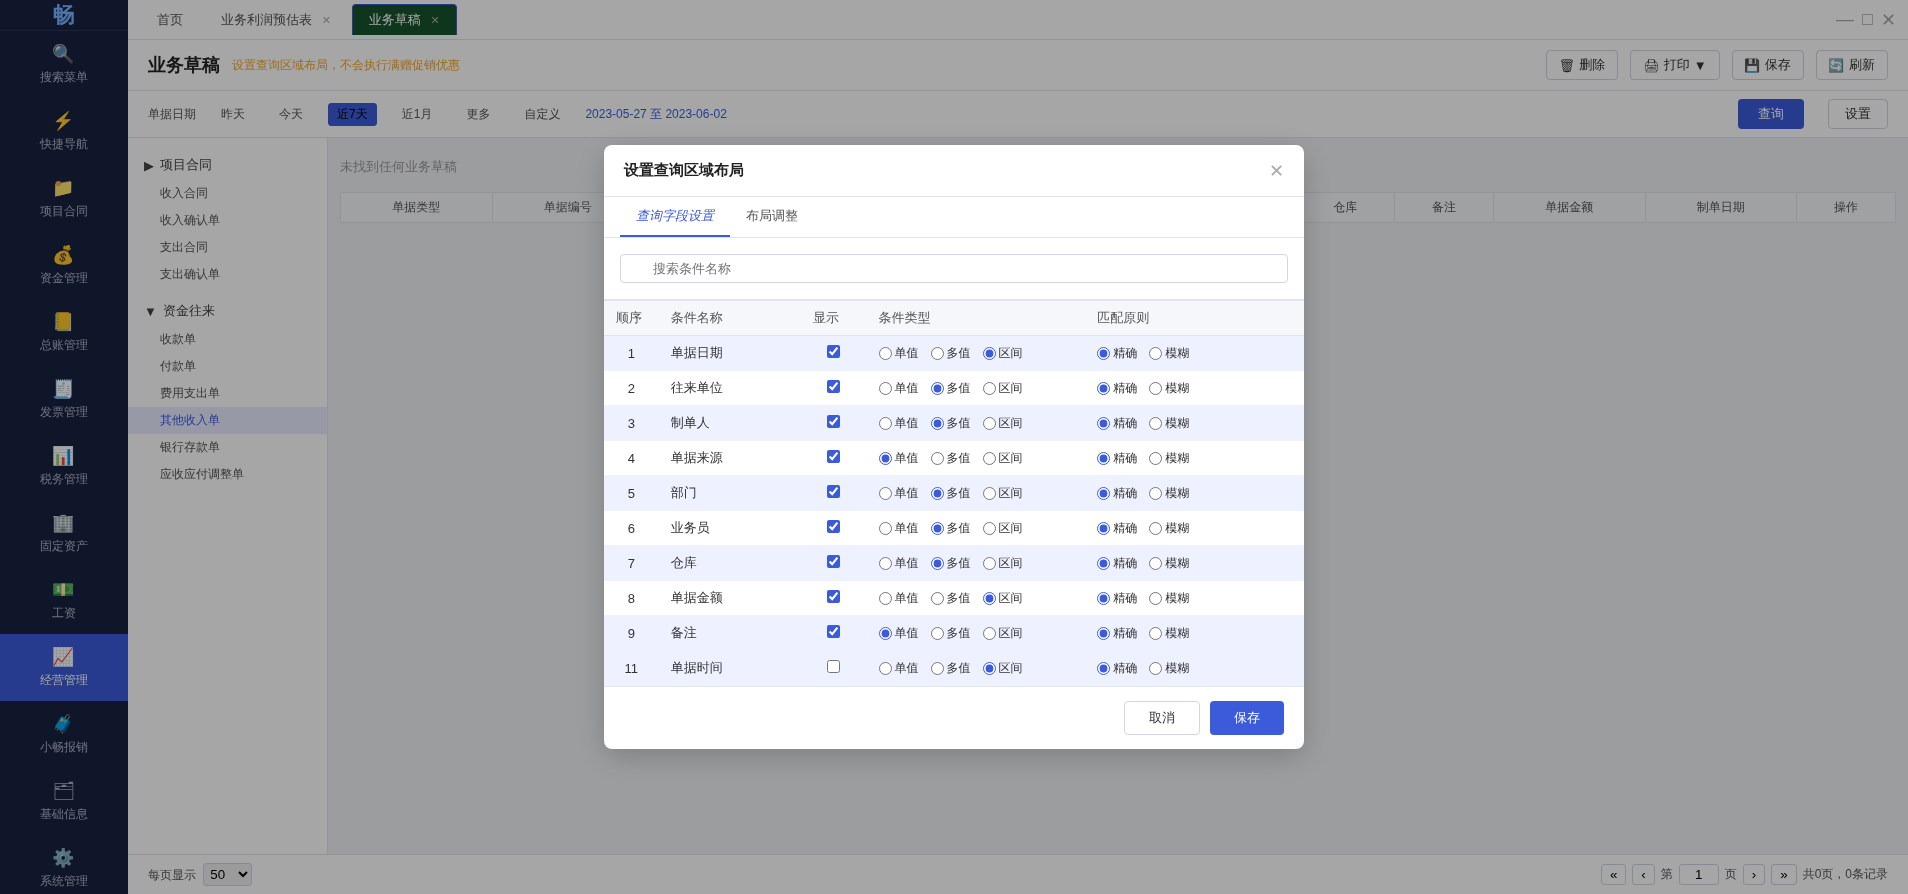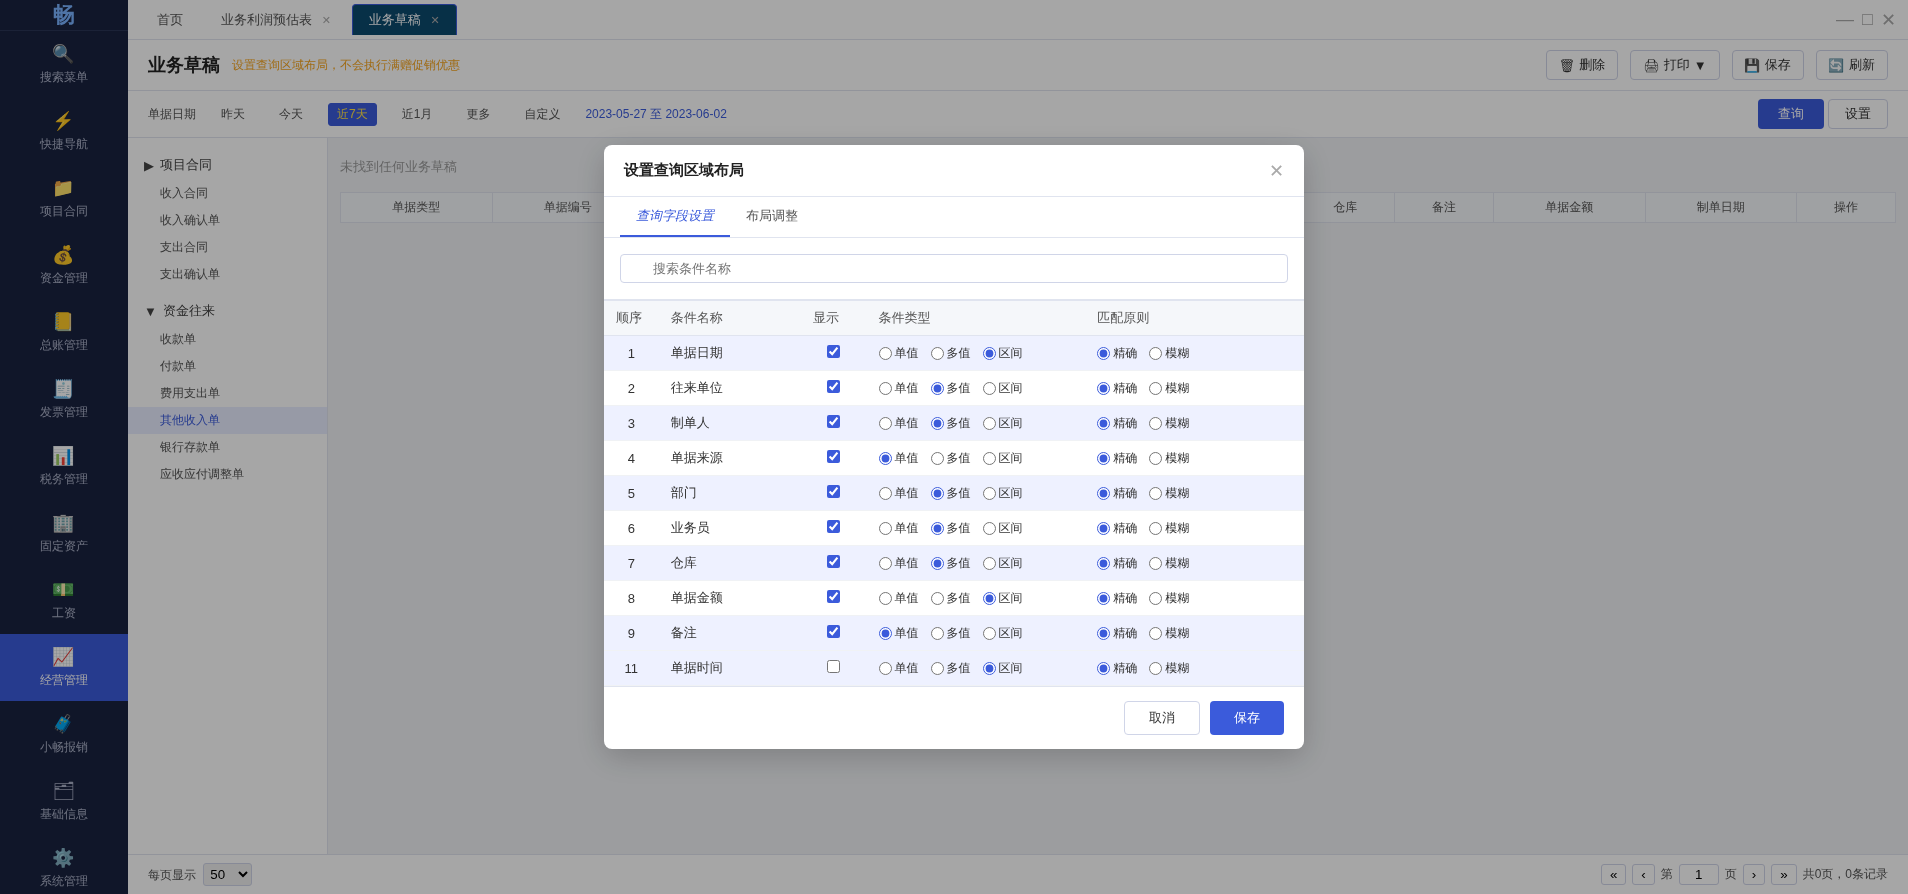--- a/index.html
+++ b/index.html
@@ -23,42 +23,42 @@
       margin-left: 128px; height: 100%; display: flex; flex-direction: column; background: #f0f2f5;
     }
 
     
     .top-tabs {
       background: #fff; border-bottom: 1px solid #e0e4ef; display: flex; align-items: center; height: 40px; padding: 0 12px; gap: 4px;
     }
     .tab {
       padding: 6px 16px; font-size: 13px; cursor: pointer; border-radius: 4px 4px 0 0; color: #555; border: 1px solid transparent; border-bottom: none;
     }
-    .tab.active { background: #0c4a6e; color: #fff; border-color: #3b5bdb; text-align: center; }
+    .tab.active { background: #14532d; color: #fff; border-color: #3b5bdb; text-align: center; }
     .tab-close { margin-left: 6px; cursor: pointer; color: #aaa; font-size: 11px; }
     .top-right-close { margin-left: auto; display: flex; gap: 8px; font-size: 18px; color: #aaa; cursor: pointer; }
 
     
     .page-header {
       background: #fff; padding: 10px 20px; border-bottom: 1px solid #e0e4ef; display: flex; align-items: center; justify-content: space-between;
     }
     .page-title { font-size: 18px; font-weight: bold; color: #222; }
     .page-subtitle { font-size: 12px; color: #f5a623; margin-left: 12px; }
     .page-actions { display: flex; gap: 12px; align-items: center; }
     .action-btn { display: flex; align-items: center; gap: 4px; padding: 5px 12px; border: 1px solid #d0d5e8; border-radius: 4px; background: #fff; cursor: pointer; color: #333; font-size: 13px; }
     .query-btn { background: #3b5bdb; color: #fff; border: none; padding: 5px 20px; border-radius: 4px; cursor: pointer; font-size: 13px; }
     .set-btn { background: #fff; color: #333; border: 1px solid #d0d5e8; padding: 5px 16px; border-radius: 4px; cursor: pointer; font-size: 13px; }
 
     
     .filter-bar {
       background: #fff; padding: 8px 20px; border-bottom: 1px solid #e0e4ef; display: flex; align-items: center; gap: 16px; flex-wrap: wrap;
     }
     .filter-label { color: #555; font-size: 12px; }
     .date-btn { padding: 2px 8px; border-radius: 3px; cursor: pointer; font-size: 12px; color: #555; border: 1px solid transparent; }
-    .date-btn.active { background: #3b5bdb; color: #fde047; border-color: #3b5bdb; }
+    .date-btn.active { background: #3b5bdb; color: #000000; border-color: #3b5bdb; }
     .date-range { font-size: 12px; color: #3b5bdb; }
 
     
     .content-area {
       display: flex; flex: 1; overflow: hidden;
     }
 
     
     .tree-sidebar {
       width: 200px; background: #fff; border-right: 1px solid #e0e4ef; padding: 8px 0; overflow-y: auto;
@@ -248,21 +248,21 @@
 
   <div class="filter-bar">
     <span class="filter-label">单据日期</span>
     <span class="date-btn">昨天</span>
     <span class="date-btn">今天</span>
     <span class="date-btn active">近7天</span>
     <span class="date-btn">近1月</span>
     <span class="date-btn">更多</span>
     <span class="date-btn">自定义</span>
     <span class="date-range">2023-05-27 至 2023-06-02</span>
-    <div style="margin-left:auto; display:flex; gap:4px;">
+    <div style="margin-left:auto; display:flex; gap:24px;">
       <button class="query-btn">查询</button>
       <button class="set-btn">设置</button>
     </div>
   </div>
 
   <div class="content-area">
 
     <div class="tree-sidebar">
       <div class="tree-group">
         <div class="tree-parent">

